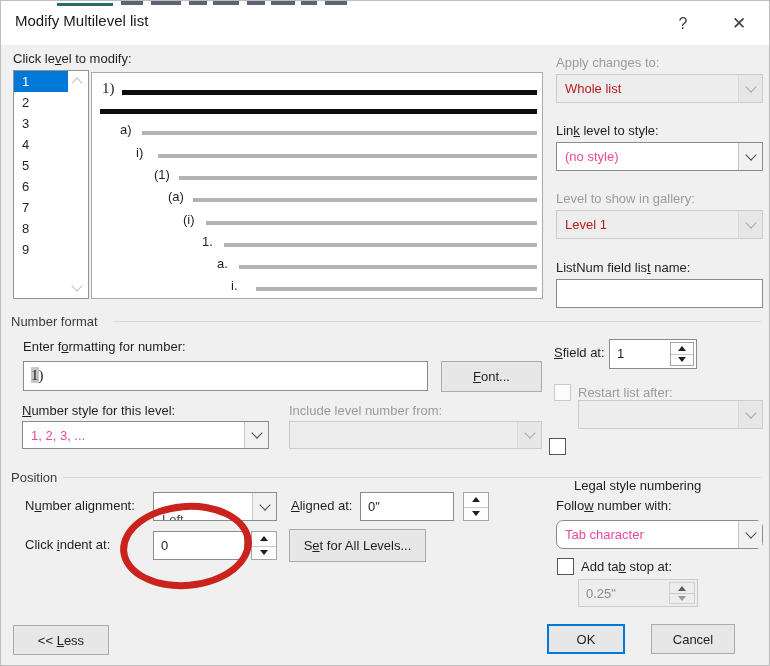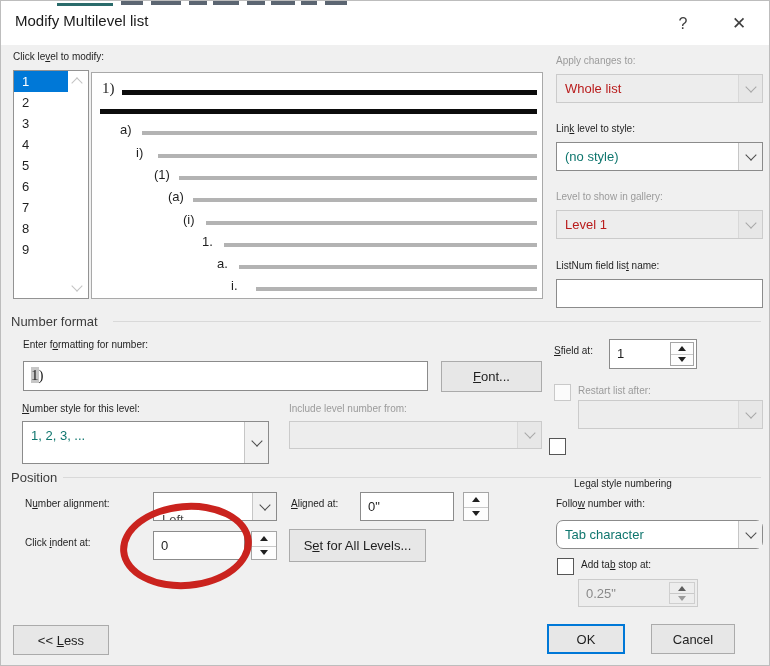--- a/index.html
+++ b/index.html
@@ -4,21 +4,21 @@
 <style>
   html,body{margin:0;padding:0;}
   body{width:770px;height:666px;font-family:"Liberation Sans",sans-serif;-webkit-font-smoothing:antialiased;}
   .dialog{position:relative;width:770px;height:666px;background:#f0f0f0;overflow:hidden;box-sizing:border-box;border:1px solid #bdbdbd;}
   .titlebar{position:absolute;left:0;top:0;width:100%;height:44px;background:#ffffff;}
   .title{position:absolute;left:14px;top:11px;font-size:15px;color:#1a1a1a;}
   .winbtn{position:absolute;top:8px;width:32px;height:28px;background:transparent;border:none;font-size:16px;color:#404040;text-align:center;line-height:28px;cursor:default;}
   .artifact{position:absolute;top:0;height:4px;background:#5c6672;}
   .artifact.teal{background:#2a6b6b;top:2px;height:3px;}
 
-  .lbl{position:absolute;font-size:10px;color:#1f1f1f;white-space:nowrap;}
+  .lbl{position:absolute;font-size:13px;color:#1f1f1f;white-space:nowrap;}
   .lbl.dis{color:#9b9b9b;}
   .lbl u{text-decoration:underline;}
   .grouplbl{position:absolute;font-size:13px;color:#3c3c3c;}
   .groupline{position:absolute;height:1px;background:#d9d9d9;}
 
   .listbox{position:absolute;left:12px;top:69px;width:76px;height:229px;background:#ffffff;border:1px solid #939393;box-sizing:border-box;}
   .lvitem{position:relative;width:46px;height:21px;line-height:21px;padding-left:8px;font-size:13px;color:#1f1f1f;}
   .lvitem.sel{background:#0078d7;color:#ffffff;}
   .schev{position:absolute;right:7px;width:8px;height:8px;}
   .schev span{display:block;width:7px;height:7px;border-left:1.6px solid #c3c3c3;border-top:1.6px solid #c3c3c3;}
@@ -29,21 +29,21 @@
 
   .preview{position:absolute;left:90px;top:71px;width:452px;height:227px;background:#ffffff;border:1px solid #a9a9a9;box-sizing:border-box;}
   .prow{position:absolute;left:0;top:0;width:100%;height:0;}
   .plbl{position:absolute;font-size:13px;color:#1f1f1f;white-space:nowrap;}
   .plbl.serif{font-family:"Liberation Serif",serif;font-size:15px;}
   .pbar{position:absolute;}
   .pbar.black{background:#0c0c0c;height:5px;}
   .pbar.gray{background:#b3b3b3;height:4px;}
 
   .combo{position:absolute;height:29px;background:#ffffff;border:1px solid #8b8b8b;box-sizing:border-box;}
-  .combo .val{position:absolute;left:8px;top:6px;font-size:13px;color:#0f766e;white-space:nowrap;}
+  .combo .val{position:absolute;left:8px;top:6px;font-size:13px;color:#ec4899;white-space:nowrap;}
   .combo .cbtn{position:absolute;right:0;top:0;bottom:0;width:23px;background:#f1f1f1;border-left:1px solid #c6c6c6;display:flex;align-items:center;justify-content:center;}
   .chev{display:block;width:7px;height:7px;border-right:1.6px solid #4d4d4d;border-bottom:1.6px solid #4d4d4d;transform:rotate(45deg);margin-top:-4px;}
   .combo.dis{background:#ededed;border-color:#cbcbcb;}
   .combo.dis .val{color:#b91c1c;}
   .combo.dis .cbtn{background:#e7e7e7;border-left-color:#d8d8d8;}
   .combo.dis .chev{border-color:#a8a8a8;}
 
   .tinput{position:absolute;background:#ffffff;border:1px solid #8b8b8b;box-sizing:border-box;font-size:13px;color:#1f1f1f;}
   .tinput .tval{position:absolute;left:7px;top:6px;white-space:nowrap;}
   .tinput.dis{background:#ededed;border-color:#cbcbcb;}
@@ -208,21 +208,21 @@
   <div class="checkbox dis" style="left:553px;top:383px;"></div>
   <div class="lbl dis" style="left:577px;top:384px;">Restart list after:</div>
   <div class="combo dis" style="left:577px;top:399px;width:185px;">
     <span class="val"></span>
     <span class="cbtn">
         <i class="chev"></i>
       </span>
   </div>
 
   <div class="lbl" style="left:21px;top:402px;"><span></span><u>N</u><span>umber style for this level:</span></div>
-  <div class="combo" style="left:21px;top:420px;width:247px;height:43px;text-decoration:underline;">
+  <div class="combo" style="left:21px;top:420px;width:247px;height:28px;text-decoration:underline;">
     <span class="val">1, 2, 3, ...</span>
     <span class="cbtn">
         <i class="chev"></i>
       </span>
   </div>
 
   <div class="lbl dis" style="left:288px;top:402px;">Include level number from:</div>
   <div class="combo dis" style="left:288px;top:420px;width:253px;height:28px;">
     <span class="val"></span>
     <span class="cbtn">

